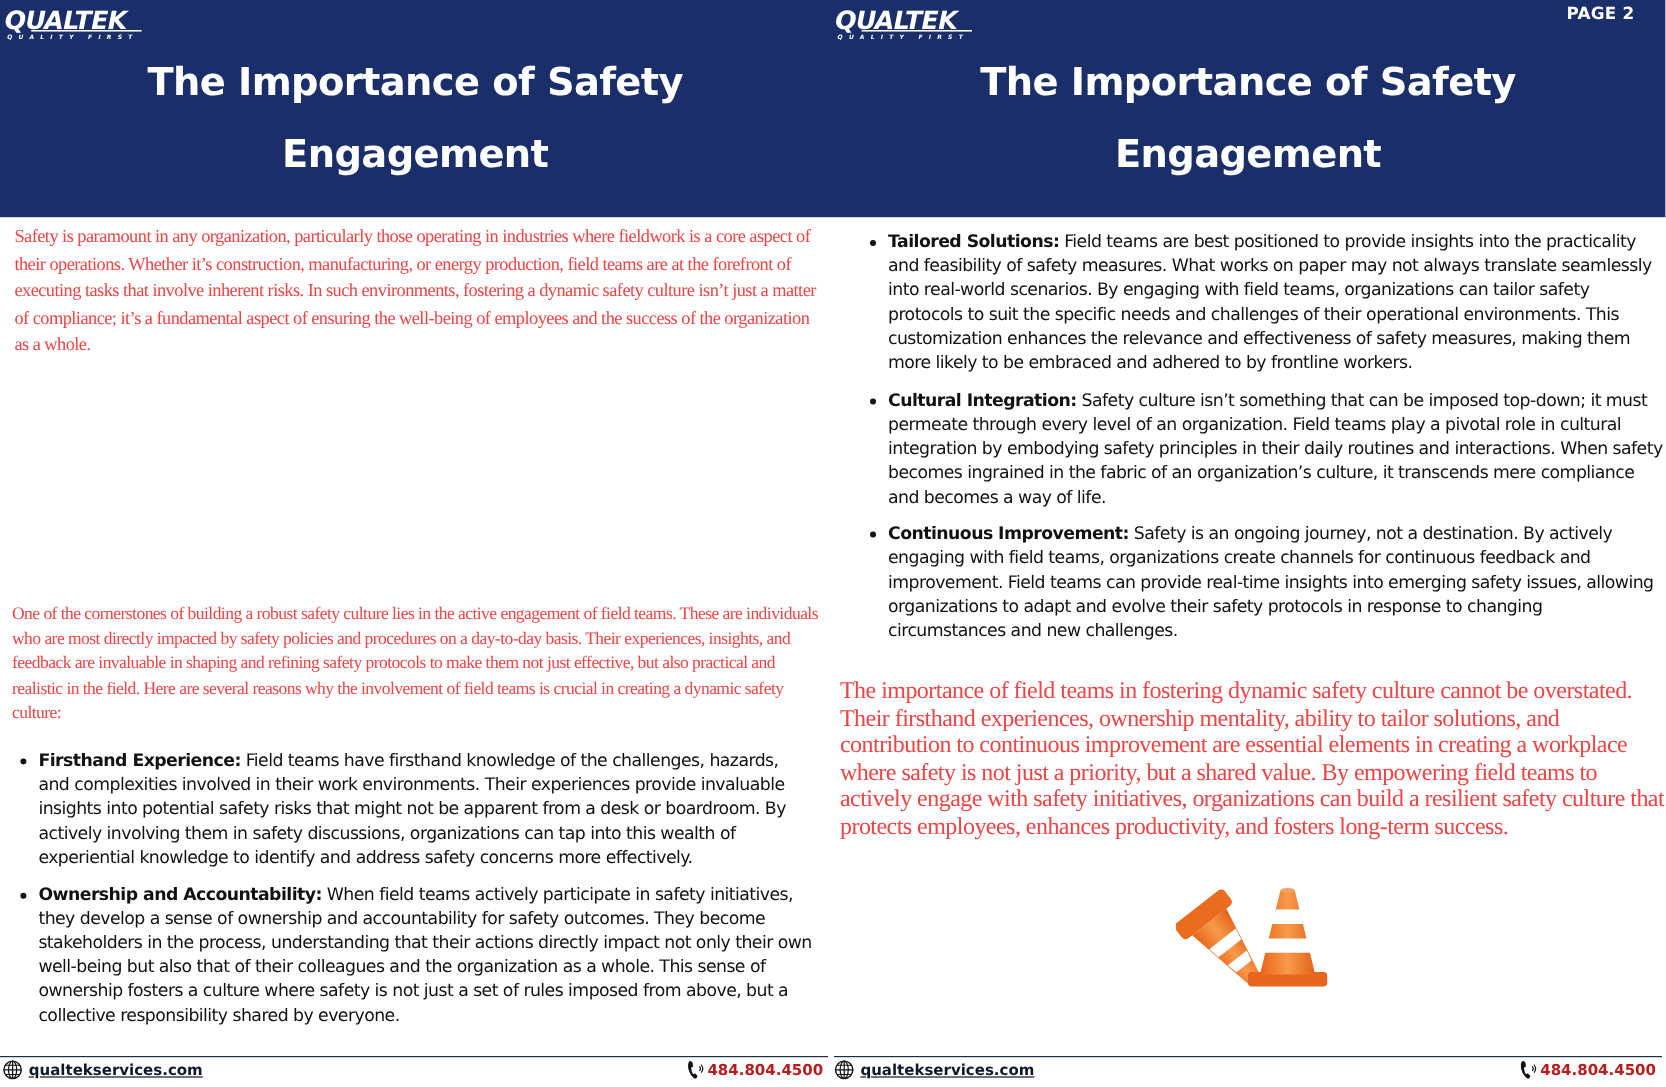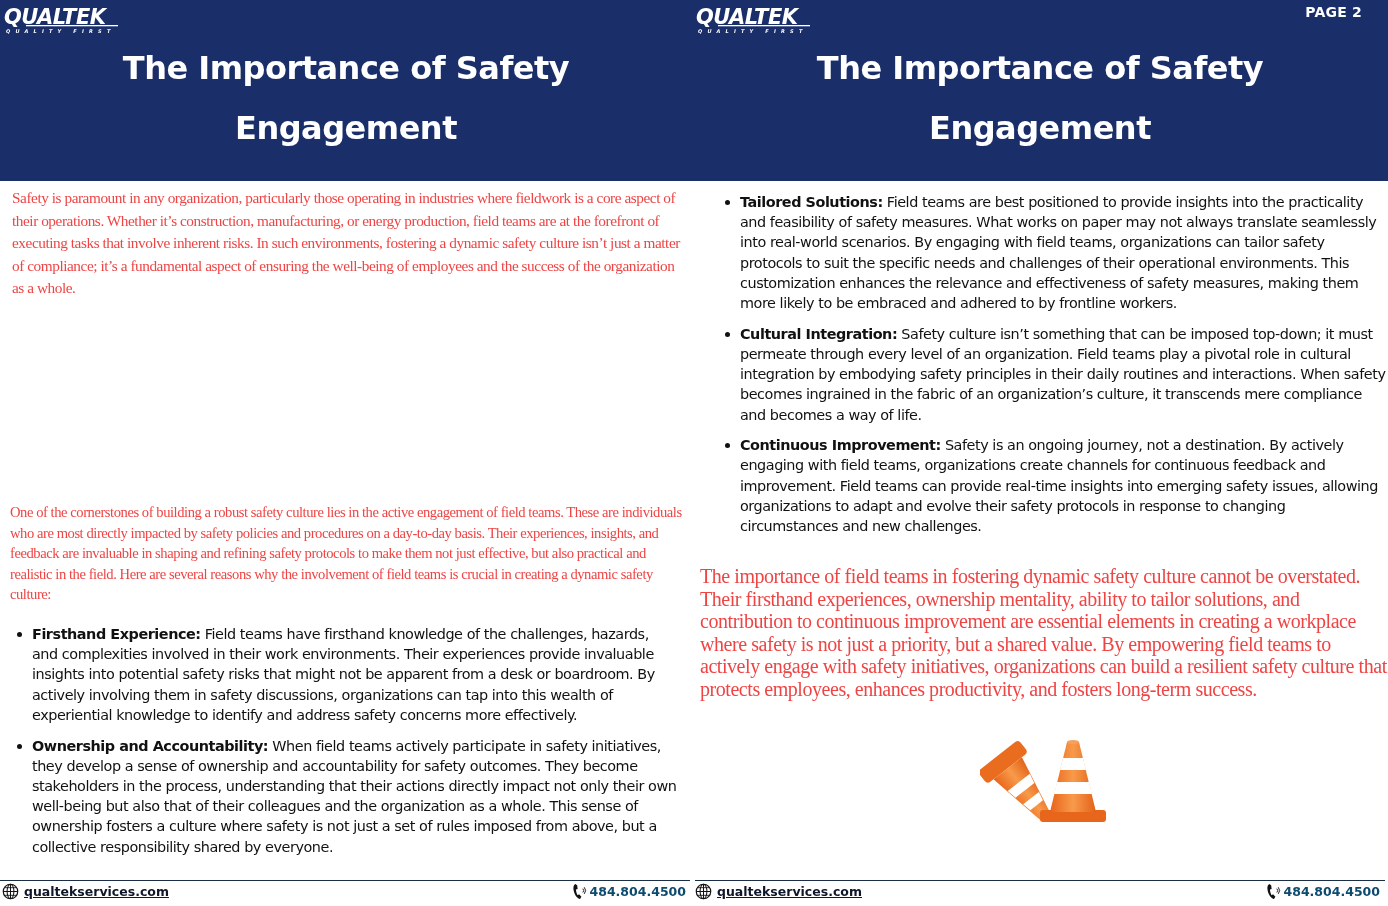--- a/index.html
+++ b/index.html
@@ -90,21 +90,21 @@
     .footer {
       position: absolute; top: 883px; height: 20px; left: 0; right: 0;
       font-family: "DejaVu Sans", sans-serif; font-weight: bold; font-size: 12.5px;
     }
     .footer .site {
       position: absolute; left: 2px; top: 0; display: flex; align-items: center;
     }
     .footer .site .globe { width: 17px; height: 17px; margin-right: 5px; }
     .footer .site a { color: #0f172a; text-decoration: underline; }
     .footer .phone {
-      position: absolute; right: 6px; top: 0; display: flex; align-items: center; color: #0c4a6e; text-align: right;
+      position: absolute; right: 6px; top: 0; display: flex; align-items: center; color: #b91c1c; text-align: right;
     }
     .footer .phone .handset { width: 16px; height: 17px; margin-right: 2px; }
     .page.right .footer .site { left: 3px; }
     .page.right .footer .phone { right: 8px; }
   </style>
 </head>
 <body>
 
 <div class="spread">
   <div class="header-band"></div>

